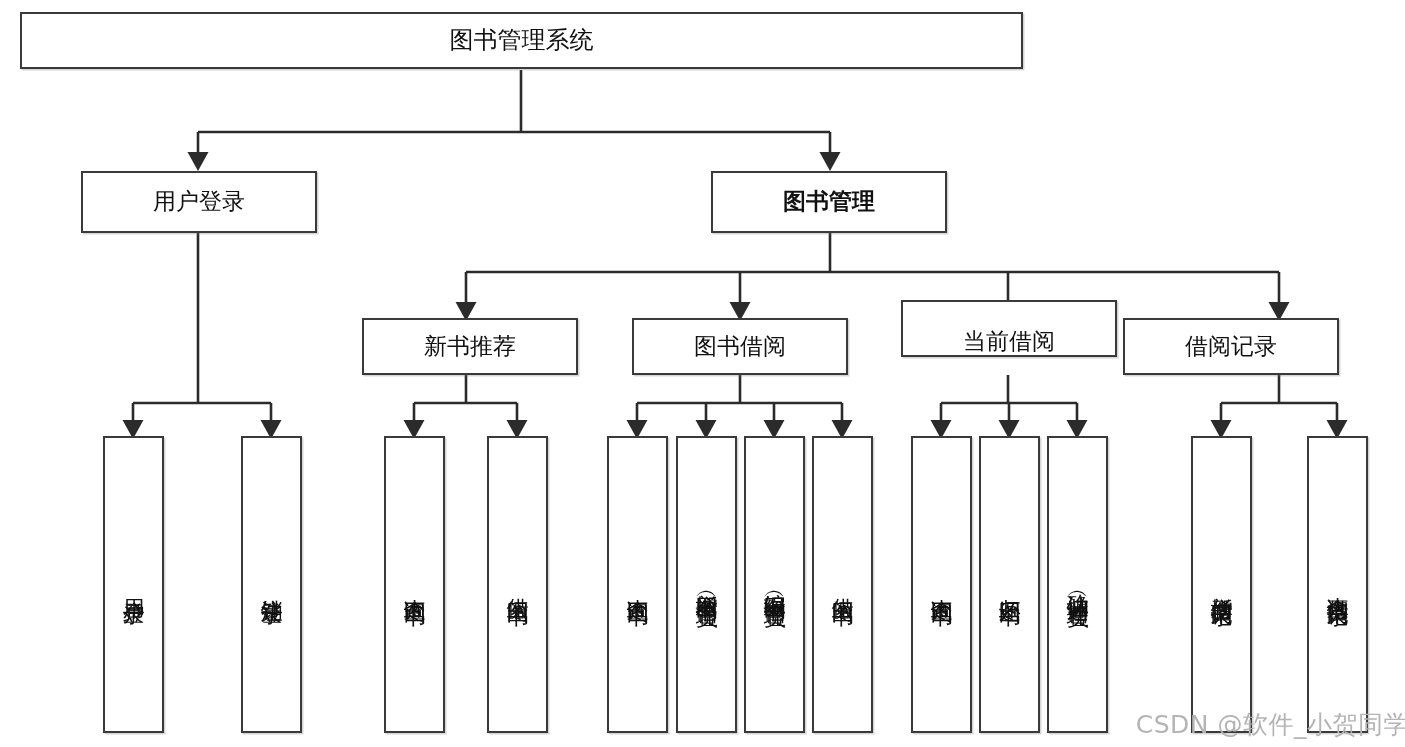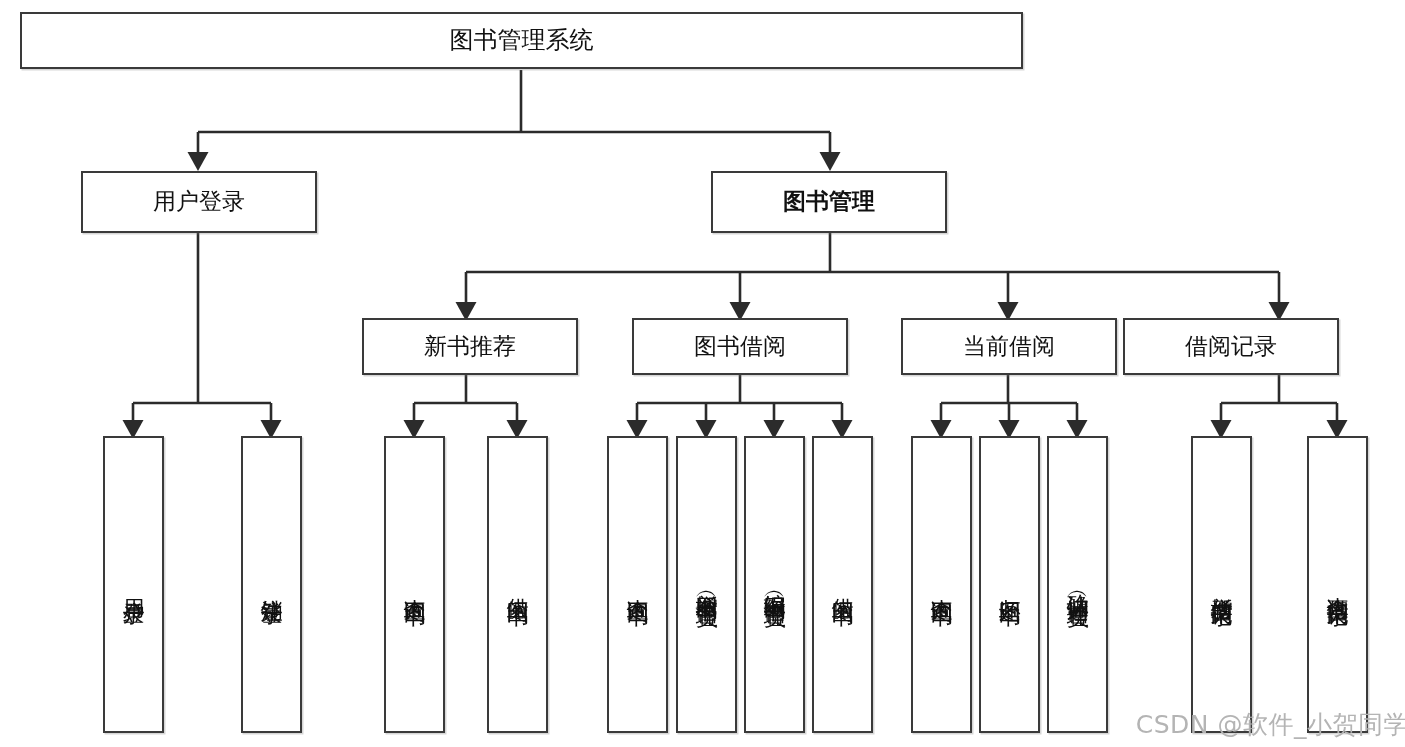--- a/index.html
+++ b/index.html
@@ -146,21 +146,21 @@
   <div class="node h-node" style="left:711px; top:171px; width:236px; height:62px;font-weight:bold;">
     <span class="label">图书管理</span>
   </div>
 
   <div class="node h-node" style="left:362px; top:318px; width:216px; height:57px;">
     <span class="label">新书推荐</span>
   </div>
   <div class="node h-node" style="left:632px; top:318px; width:216px; height:57px;">
     <span class="label">图书借阅</span>
   </div>
-  <div class="node h-node" style="left:901px; top:318px; width:216px; height:57px;">
+  <div class="node h-node" style="left:901px; top:300px; width:216px; height:57px;align-items:flex-end;">
     <span class="label">当前借阅</span>
   </div>
   <div class="node h-node" style="left:1123px; top:318px; width:216px; height:57px;">
     <span class="label">借阅记录</span>
   </div>
 
   <div class="node v-node" style="left:103px; top:436px; width:61px; height:297px;">
     <span class="label">用户登录</span>
   </div>
   <div class="node v-node" style="left:241px; top:436px; width:61px; height:297px;">

